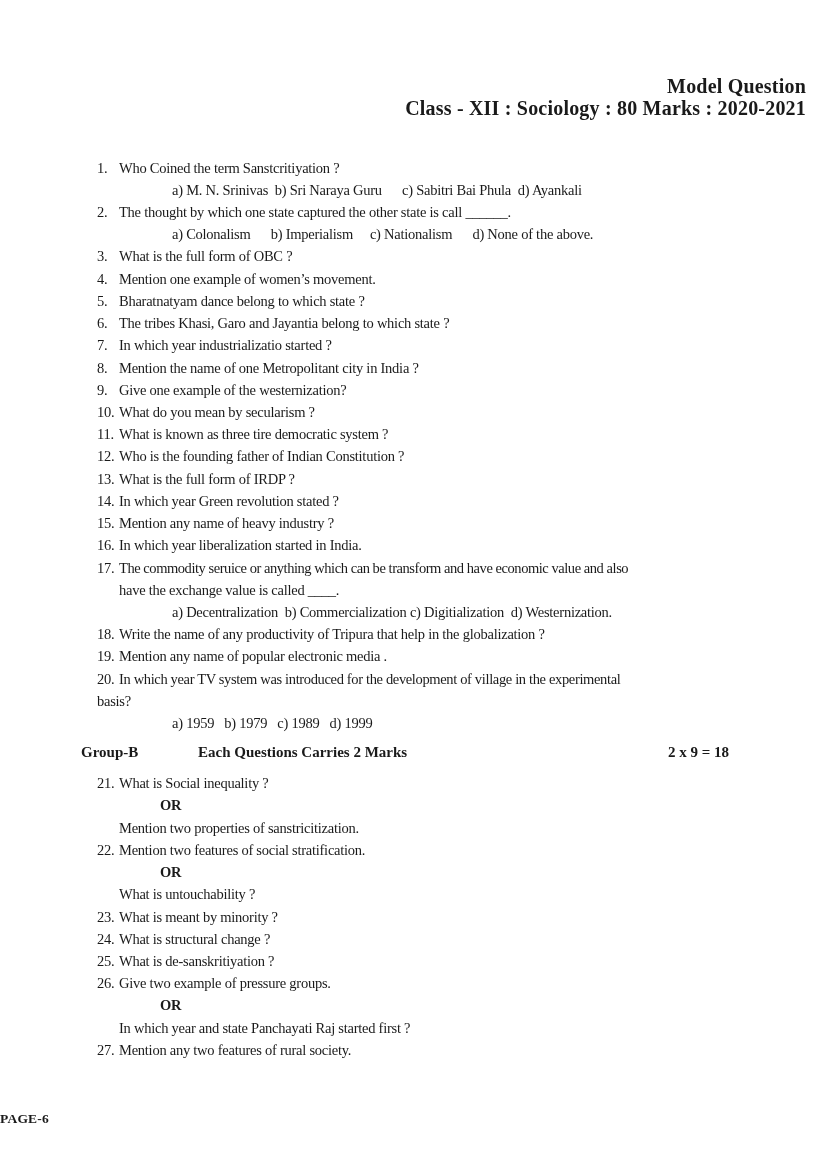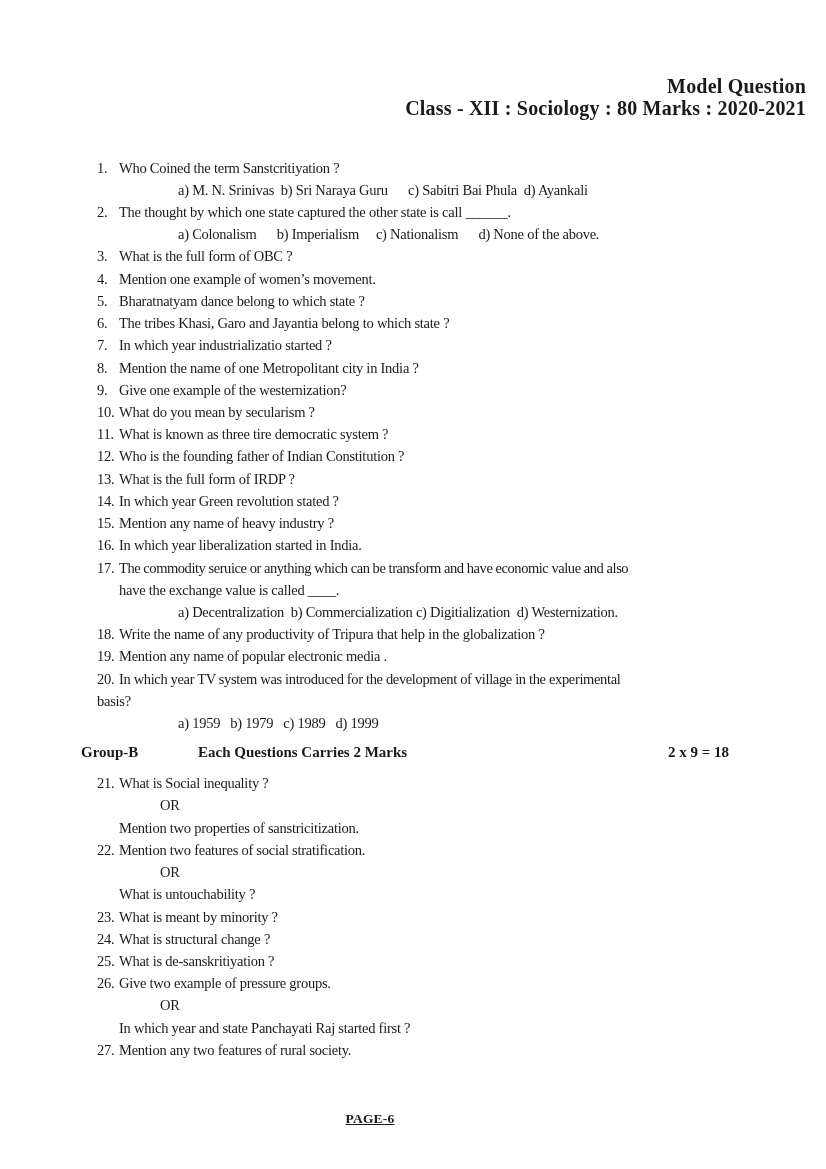--- a/index.html
+++ b/index.html
@@ -46,33 +46,31 @@
     .group-b { top: 744px; font-weight: bold; }
     .group-b .g-desc { left: 117px; }
     .line {
       position: absolute;
       font-size: 14.5px;
       white-space: nowrap;
       letter-spacing: -0.25px;
     }
     .qnum { position: absolute; left: 97px; }
     .qtext { position: absolute; left: 119px; text-align: center; }
-    .opt { position: absolute; left: 178px; }
+    .opt { position: absolute; left: 172px; }
     .cont { position: absolute; left: 119px; }
     .cont2 { position: absolute; left: 97px; }
-    .or { position: absolute; left: 160px; font-weight: normal; font-size: 14.5px; }
+    .or { position: absolute; left: 160px; font-weight: bold; font-size: 14.5px; }
     .footer {
       position: absolute;
       top: 1111px;
       left: 0; width: 740px;
-      text-align: center;
       font-weight: bold;
       font-size: 13.5px;
       letter-spacing: 0.2px;
-      text-decoration: underline;
     }
   </style>
 </head>
 <body>
 
 <div class="page">
 
   <div class="title t1">Model  Question</div>
   <div class="title t2">Class - XII : Sociology : 80 Marks : 2020-2021</div>
 

